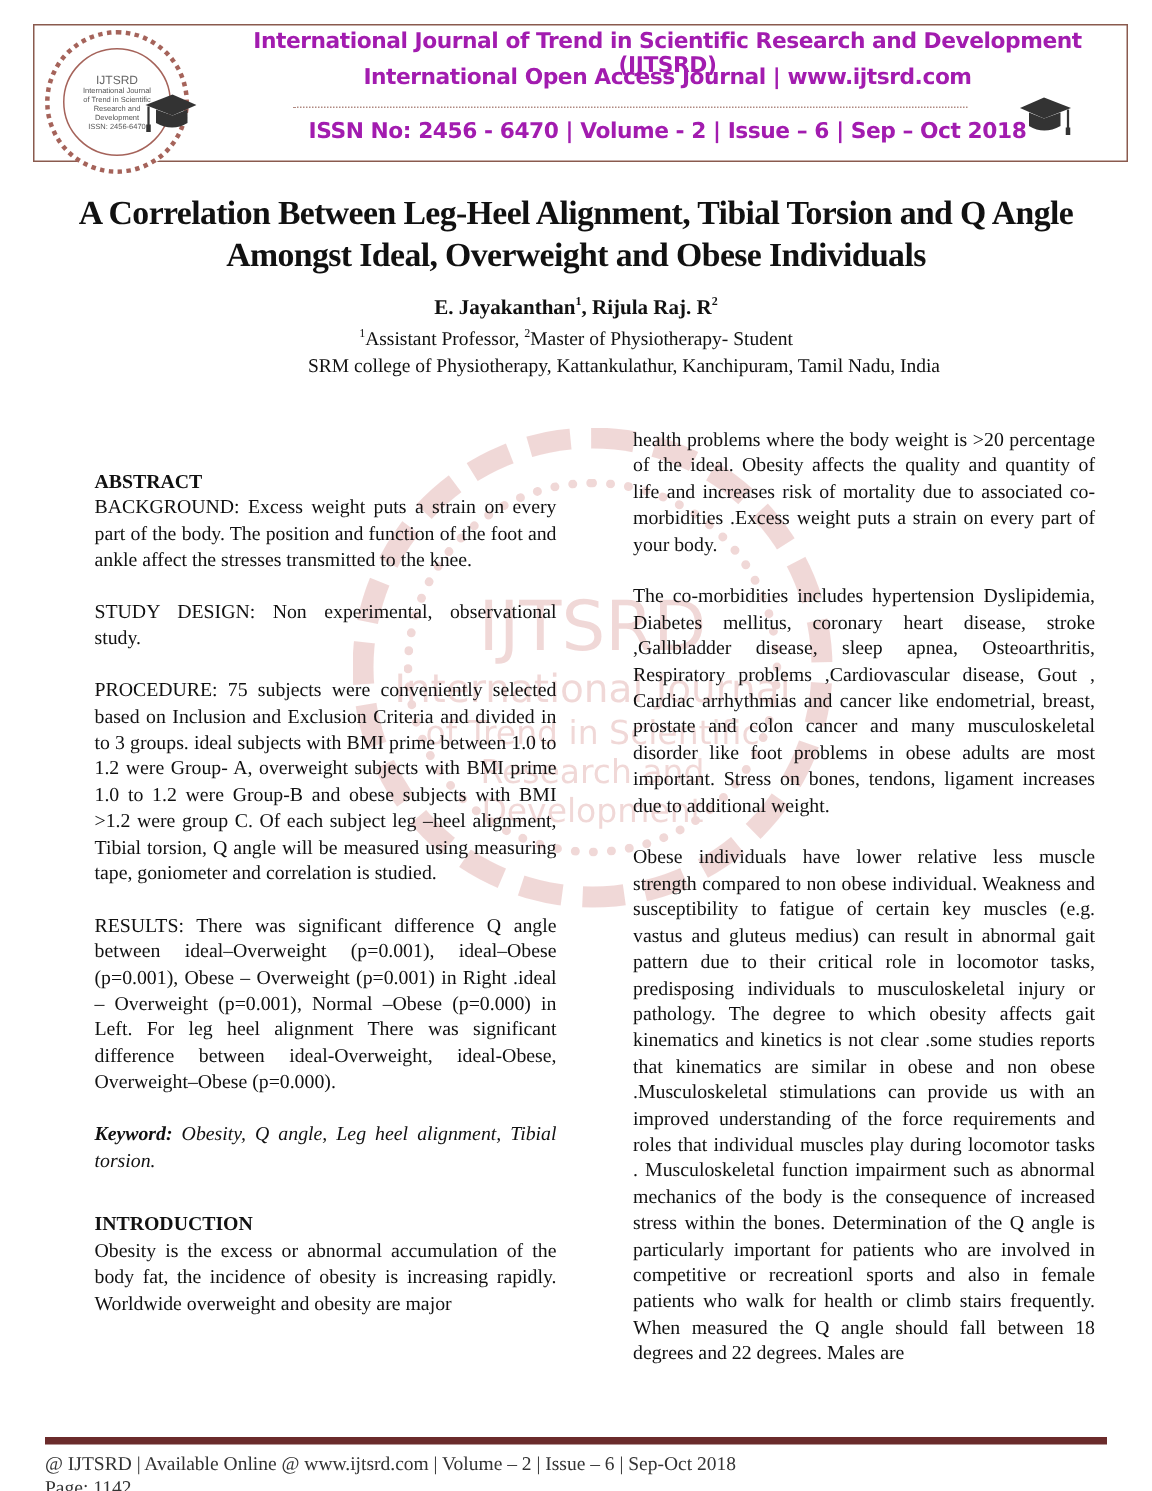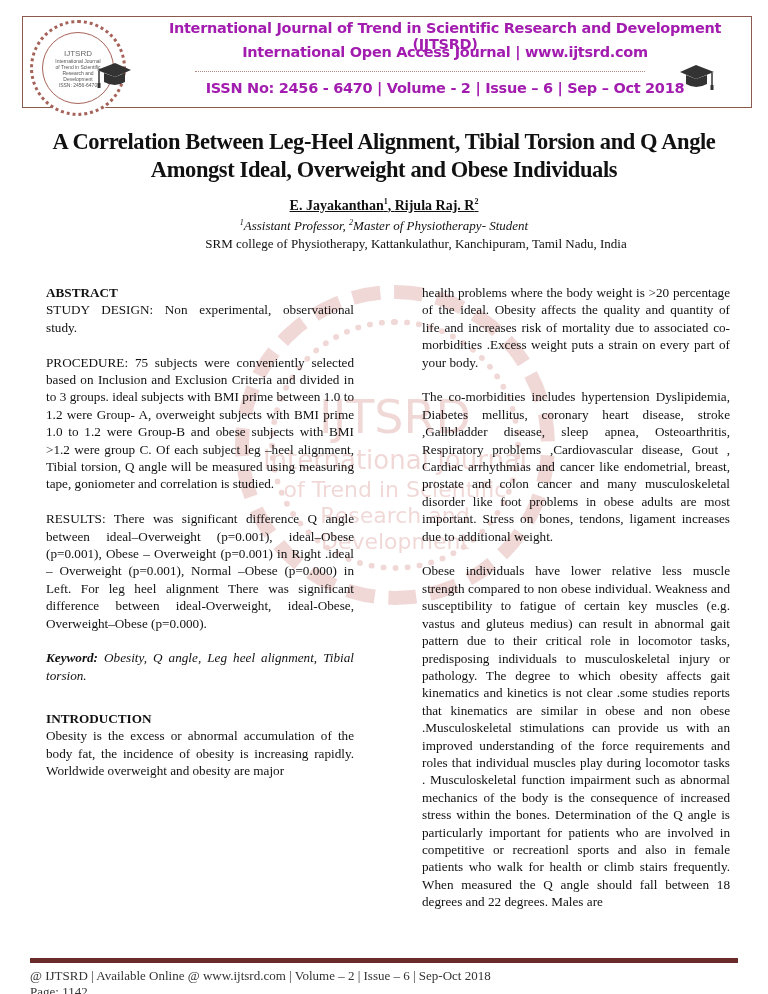--- a/index.html
+++ b/index.html
@@ -37,26 +37,26 @@
   .cap-left { left: 95px; top: 60px; }
   .cap-right { left: 680px; top: 62px; }
 
   .title {
     position: absolute; left: 20px; top: 128px; width: 728px; text-align: center;
     font-family: "Liberation Serif", serif; font-weight: bold; font-size: 22.5px; line-height: 28px;
     letter-spacing: -0.4px;
   }
   .authors {
     position: absolute; left: 0; top: 198px; width: 768px; text-align: center;
-    font-weight: bold; font-size: 14px; text-decoration: underline;
+    font-weight: bold; font-size: 14px;
   }
   .affil1, .affil2 {
     position: absolute; left: 0; width: 768px; text-align: center; font-size: 13px;
   }
-  .affil1 { top: 218px; font-style: italic; }
+  .affil1 { top: 218px; }
   .affil2 { top: 236px; padding-left: 32px; }
   sup { font-size: 8px; vertical-align: super; line-height: 0; }
 
   .watermark {
     position: absolute; left: 235px; top: 285px; width: 320px; height: 320px; border-radius: 50%;
     opacity: 0.22; pointer-events: none;
   }
   .wm-ring {
     position: absolute; inset: 0; border-radius: 50%; border: 14px dashed #c0504d; box-sizing: border-box;
   }
@@ -70,21 +70,21 @@
   .wm-t1 { top: 105px; font-size: 46px; }
   .wm-t2 { top: 160px; font-size: 26px; }
   .wm-t3 { top: 192px; font-size: 22px; }
   .wm-t4 { top: 218px; font-size: 22px; }
   .wm-t5 { top: 244px; font-size: 22px; }
 
   .col {
     position: absolute; top: 284px; width: 308px; font-size: 13.2px; line-height: 17.4px;
     text-align: justify;
   }
-  .col-left { left: 46px; }
+  .col-left { left: 63px; margin-top: 28px; }
   .col-right { left: 393px; margin-left: 29px; }
   .col p { margin: 0 0 17.4px 0; }
   .col h2 { margin: 0; font-size: 13.2px; font-weight: bold; line-height: 17.4px; }
   .kw-label { font-weight: bold; font-style: italic; }
   .kw-text { font-style: italic; }
 
   .footer-rule {
     position: absolute; left: 30px; top: 958px; width: 708px; height: 5px; background: #6b2b2b;
   }
   .footer {
@@ -141,20 +141,21 @@
   <div class="wm-ring2"></div>
   <div class="wm-text wm-t1">IJTSRD</div>
   <div class="wm-text wm-t2">International Journal</div>
   <div class="wm-text wm-t3">of Trend in Scientific</div>
   <div class="wm-text wm-t4">Research and</div>
   <div class="wm-text wm-t5">Development</div>
 </div>
 
 <div class="col col-left">
   <h2>ABSTRACT</h2>
+  <p>BACKGROUND: Excess weight puts a strain on every part of the body. The position and function of the foot and ankle affect the stresses transmitted to the knee.</p>
   <p>STUDY DESIGN: Non experimental, observational study.</p>
   <p>PROCEDURE: 75 subjects were conveniently selected based on Inclusion and Exclusion Criteria and divided in to 3 groups. ideal subjects with BMI prime between 1.0 to 1.2 were Group- A, overweight subjects with BMI prime 1.0 to 1.2 were Group-B and obese subjects with BMI &gt;1.2 were group C. Of each subject leg –heel alignment, Tibial torsion, Q angle will be measured using measuring tape, goniometer and correlation is studied.</p>
   <p>RESULTS: There was significant difference Q angle between ideal–Overweight (p=0.001), ideal–Obese (p=0.001), Obese – Overweight (p=0.001) in Right .ideal – Overweight (p=0.001), Normal –Obese (p=0.000) in Left. For leg heel alignment There was significant difference between ideal-Overweight, ideal-Obese, Overweight–Obese (p=0.000).</p>
   <p><span class="kw-label">Keyword:</span><span class="kw-text"> Obesity, Q angle, Leg heel alignment, Tibial torsion.</span></p>
   <div style="height:8px"></div>
   <h2>INTRODUCTION</h2>
   <p>Obesity is the excess or abnormal accumulation of the body fat, the incidence of obesity is increasing rapidly. Worldwide overweight and obesity are major</p>
 </div>
 
 <div class="col col-right">

